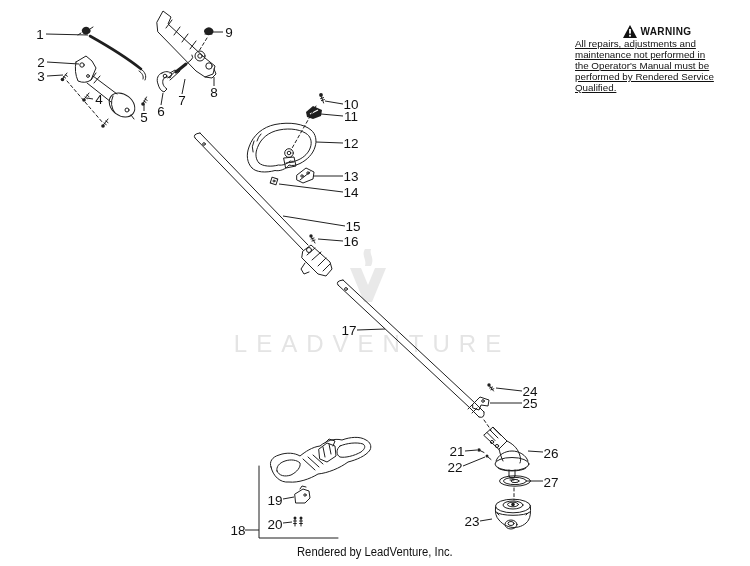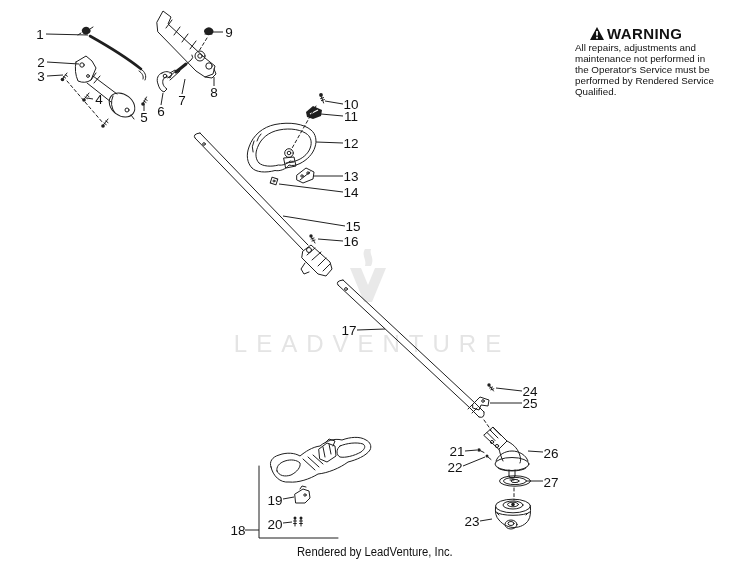--- a/index.html
+++ b/index.html
@@ -10,23 +10,23 @@
   .thick{fill:none;stroke:#1f1f1f;stroke-width:2.6;stroke-linecap:round;}
   .fillb{fill:#1f1f1f;stroke:none;}
   .dash{stroke-dasharray:3,2.6;}
   .leader{fill:none;stroke:#222;stroke-width:1;}
   .callout-num{font-family:"Liberation Sans",sans-serif;font-size:13.5px;fill:#111;text-anchor:middle;}
   .wm-text{font-family:"Liberation Sans",sans-serif;font-size:24px;font-weight:400;
            letter-spacing:9px;fill:#e4e4e4;text-anchor:middle;}
   .wm-shape{fill:#e9e9e9;stroke:none;}
   .warning{position:absolute;left:575px;top:25px;width:150px;}
   .warning-title{display:flex;align-items:center;gap:3px;margin-left:15px;
-                 font-size:15px;font-weight:bold;letter-spacing:.4px;}
+                 font-size:10px;font-weight:bold;letter-spacing:.4px;justify-content:center;}
   .warning-title .wicon{display:inline-block;line-height:0;}
-  .warning-line{font-size:9.8px;line-height:11px;color:#111;}
+  .warning-line{font-size:9.8px;line-height:11px;color:#111;text-decoration:underline;}
   .footer{position:absolute;left:297px;top:545px;font-size:12.5px;color:#111;
           transform:scaleX(.9);transform-origin:left top;white-space:nowrap;}
 </style>
 </head>
 <body>
 
 <div class="page">
 
   <svg id="diagram-svg" class="diagram" width="750" height="566" viewBox="0 0 750 566">
 
@@ -349,19 +349,19 @@
         <svg width="14" height="13" viewBox="0 0 14 13">
           <path d="M7,0 L14,13 L0,13 Z" fill="#111"></path>
           <rect x="6.1" y="4" width="1.8" height="4.6" fill="#fff"></rect>
           <rect x="6.1" y="9.8" width="1.8" height="1.8" fill="#fff"></rect>
         </svg>
       </span>
       <span>WARNING</span>
     </div>
     <div class="warning-line">All repairs, adjustments and</div>
     <div class="warning-line">maintenance not performed in</div>
-    <div class="warning-line">the Operator's Service must be</div>
+    <div class="warning-line">the Operator's Manual must be</div>
     <div class="warning-line">performed by Rendered Service</div>
     <div class="warning-line">Qualified.</div>
   </div>
 
   <div class="footer">Rendered by LeadVenture, Inc.</div>
 </div>
 
 </body></html>

